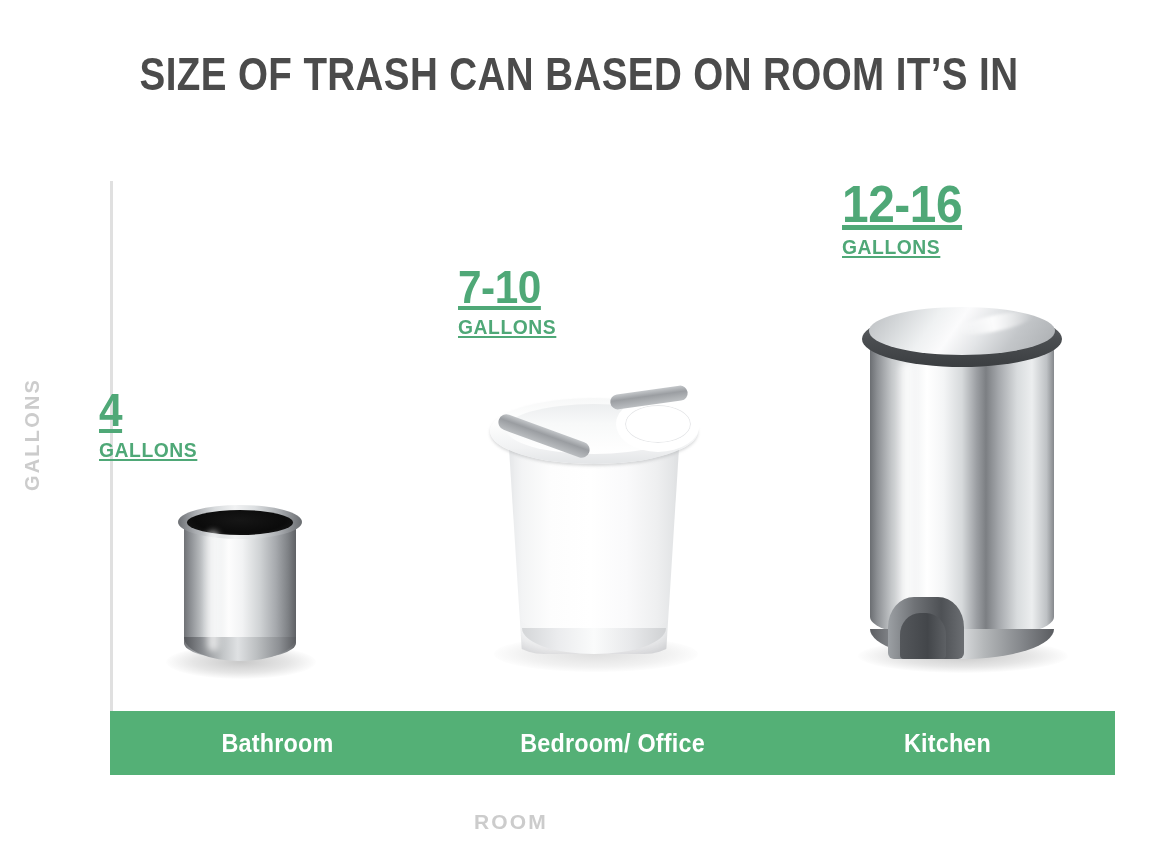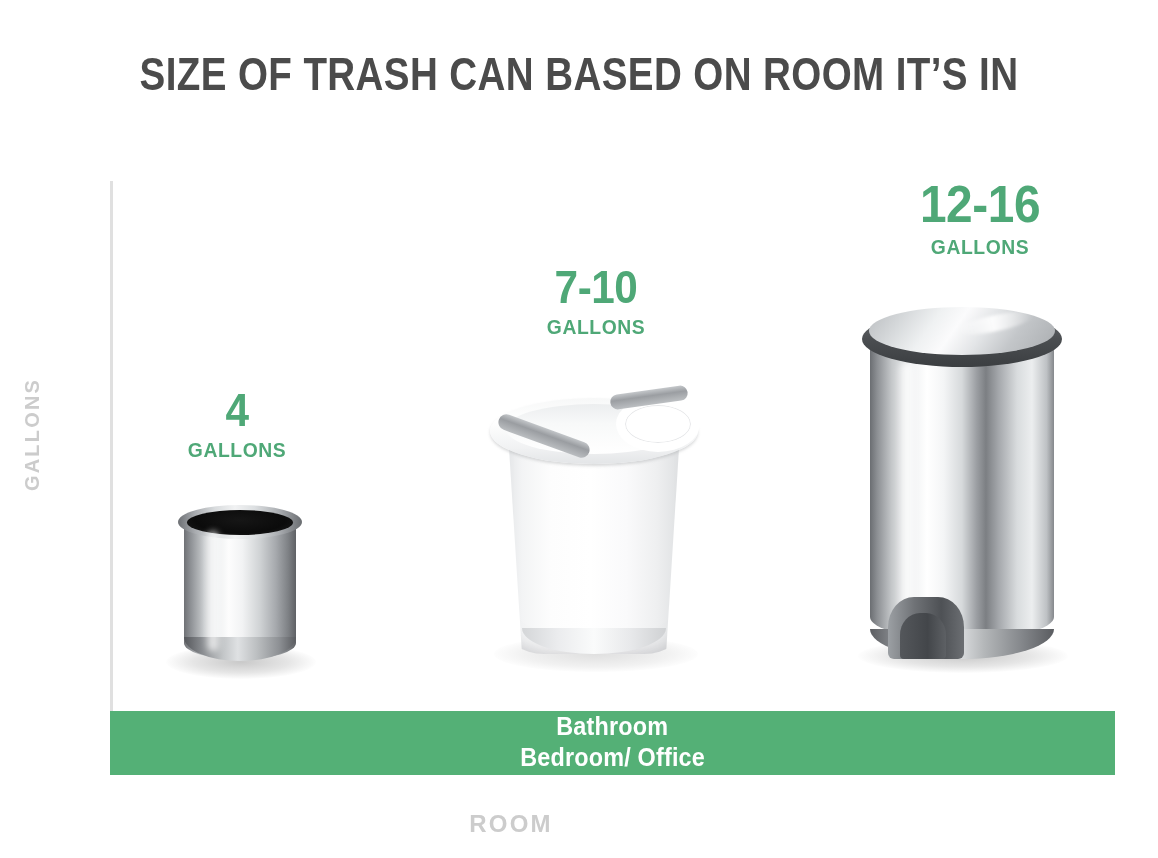--- a/index.html
+++ b/index.html
@@ -56,56 +56,55 @@
     letter-spacing: 2.2px;
     color: #cccccc;
     transform: rotate(-90deg);
   }
   .x-axis-label {
     position: absolute;
     left: 0;
     top: 810px;
     width: 1022px;
     text-align: center;
-    font-size: 24px;
+    font-size: 21px;
     font-weight: bold;
     letter-spacing: 2.2px;
     color: #cccccc;
   }
 
   
   .category-bar {
     position: absolute;
     left: 110px;
     top: 711px;
     width: 1005px;
     height: 64px;
     background: #54b076;
     display: flex;
     align-items: center;
-    flex-direction: column;
   }
   .category-cell {
     flex: 1 1 0;
     text-align: center;
     color: #ffffff;
     font-family: "Liberation Sans Narrow", "Liberation Sans", sans-serif;
     font-size: 26px;
     font-weight: bold;
     letter-spacing: 0.2px;
     transform: scaleX(0.9);
     white-space: nowrap;
   }
 
   
   .value-block {
     position: absolute;
-    text-align: center;
     width: 300px;
     color: #4fa877;
+    text-decoration: underline;
   }
   .value-number {
     font-family: "Liberation Sans Narrow", "Liberation Sans", sans-serif;
     font-size: 46px;
     font-weight: bold;
     line-height: 1.0;
     letter-spacing: -0.5px;
     transform: scaleX(0.92);
   }
   .value-number.big {

